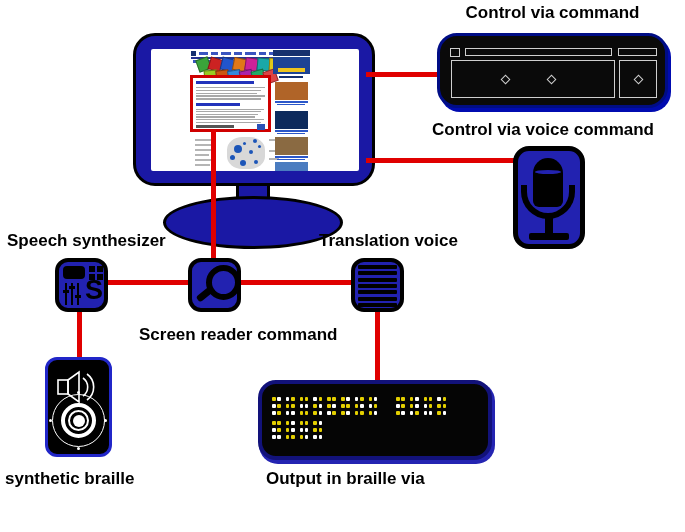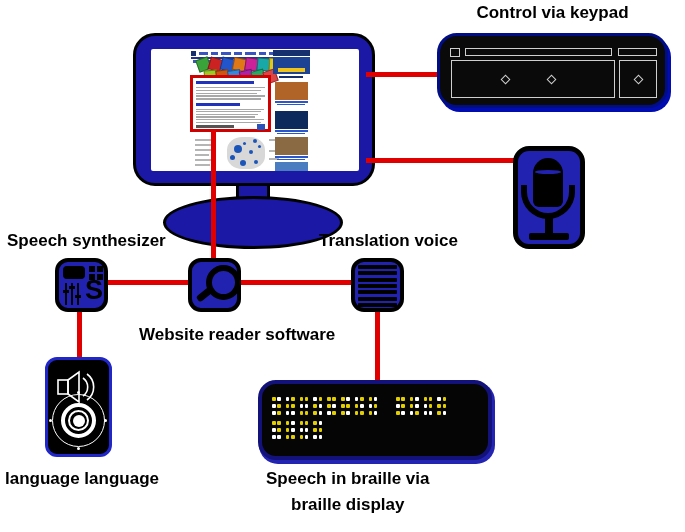--- a/index.html
+++ b/index.html
@@ -1,18 +1,18 @@
 <!DOCTYPE html>
 <html><head>
 <meta charset="utf-8">
 <style>
   html,body{margin:0;padding:0;background:#fff;}
   #canvas{position:relative;width:685px;height:532px;background:#ffffff;overflow:hidden;
           font-family:"Liberation Sans",sans-serif;}
-  .lbl{position:absolute;font-weight:bold;font-size:17px;color:#000;white-space:nowrap;z-index:6;text-align:center;}
+  .lbl{position:absolute;font-weight:bold;font-size:17px;color:#000;white-space:nowrap;z-index:6;}
   .title{position:absolute;font-weight:bold;font-size:23px;color:#000;text-align:center;z-index:6;}
   .line{position:absolute;background:#e00000;z-index:3;}
   
   .monitor{position:absolute;left:133px;top:33px;width:236px;height:147px;background:#1a18a4;
            border:3px solid #000;border-radius:22px;z-index:2;box-sizing:content-box;}
   .screen{position:absolute;left:15px;top:13px;width:208px;height:122px;background:#fff;
           overflow:hidden;border-radius:2px;}
   .neck{position:absolute;left:236px;top:172px;width:28px;height:34px;background:#1a18a4;
         border-left:3px solid #000;border-right:3px solid #000;z-index:1;}
   .base{position:absolute;left:163px;top:196px;width:174px;height:47px;background:#1a18a4;
@@ -56,30 +56,30 @@
   .wf-screw{position:absolute;width:3px;height:3px;background:#fff;border-radius:50%;}
   
   .braille{position:absolute;left:258px;top:380px;width:234px;height:80px;background:#050505;
            border:4px solid #12127a;border-radius:18px;box-shadow:2px 3px 0 1px #2424b2;z-index:4;box-sizing:border-box;}
 </style>
 </head>
 <body>
 
 <div id="canvas">
 
-  <div class="lbl" style="left:437px;top:3px;width:231px;text-align:center;">Control via keypad</div>
+  <div class="lbl" style="left:437px;top:3px;width:231px;text-align:center;">Control via command</div>
+  <div class="lbl" style="left:405px;top:120px;width:276px;text-align:center;">Control via voice command</div>
   <div class="lbl" style="left:7px;top:231px;">Speech synthesizer</div>
   <div class="lbl" style="left:319px;top:231px;">Translation voice</div>
-  <div class="lbl" style="left:139px;top:325px;">Website reader software</div>
+  <div class="lbl" style="left:139px;top:325px;">Screen reader command</div>
   <div class="lbl" style="left:5px;top:466px;line-height:26px;">
-    <div>language language</div>
+    <div>synthetic braille</div>
   </div>
   <div class="lbl" style="left:266px;top:466px;line-height:26px;">
-    <div>Speech in braille via</div>
-    <div>braille display</div>
+    <div>Output in braille via</div>
   </div>
 
   <div class="line" style="left:366px;top:72px;width:73px;height:5px;"></div>
   <div class="line" style="left:366px;top:158px;width:148px;height:5px;"></div>
   <div class="line" style="left:211px;top:130px;width:5px;height:131px;"></div>
   <div class="line" style="left:103px;top:280px;width:88px;height:5px;"></div>
   <div class="line" style="left:238px;top:280px;width:116px;height:5px;"></div>
   <div class="line" style="left:77px;top:308px;width:5px;height:52px;"></div>
   <div class="line" style="left:375px;top:308px;width:5px;height:75px;"></div>
 

